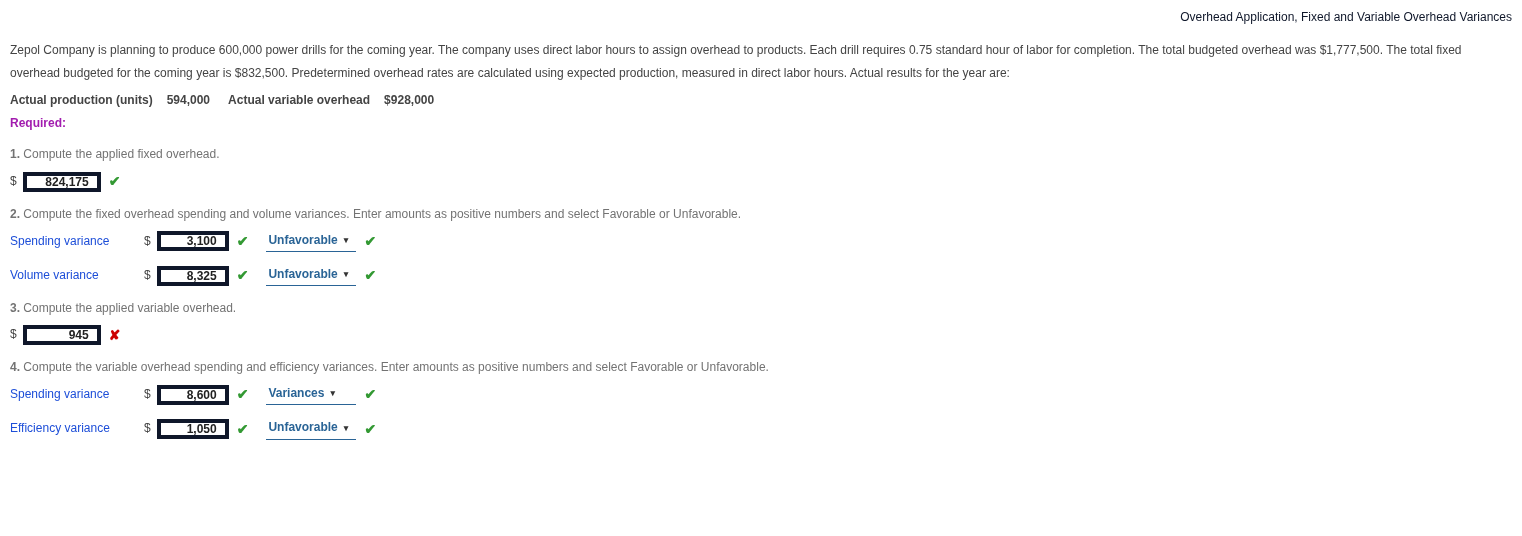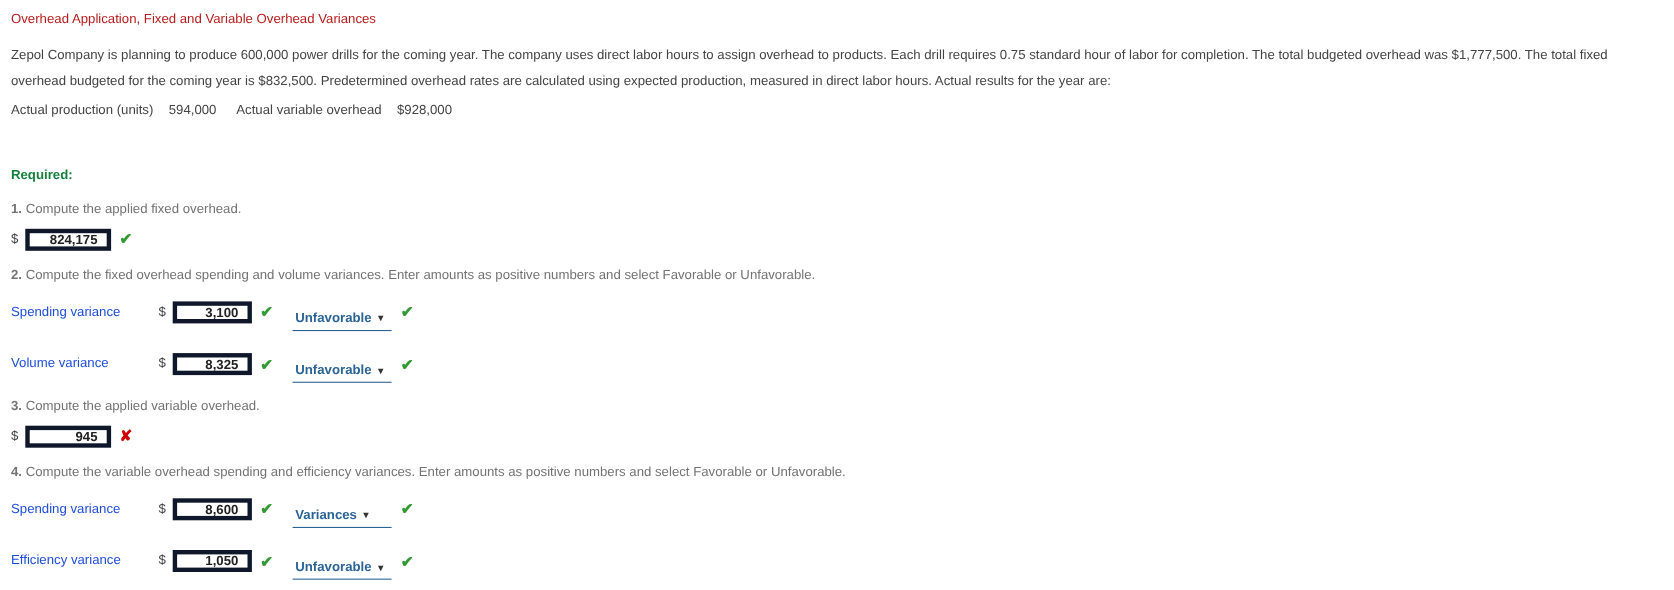--- a/index.html
+++ b/index.html
@@ -6,47 +6,48 @@
     font-family: Verdana, Geneva, sans-serif;
     font-size: 12px;
     color: #333;
     margin: 0;
     padding: 8px 10px;
     line-height: 1.6;
     width: 1522px;
     box-sizing: border-box;
   }
   .title {
-    color: #b91c1c;
+    color: #0f172a;
     font-size: 12px;
     margin-bottom: 12px;
+    text-align: right;
   }
   .intro {
     color: #444;
     margin-bottom: 2px;
     line-height: 1.9;
   }
   table.actuals {
     border-collapse: collapse;
     margin-bottom: 0;
+    font-weight: bold;
   }
   table.actuals td {
     padding: 4px 14px 4px 0;
     color: #444;
     white-space: nowrap;
   }
   table.actuals td.num {
     text-align: right;
     padding-right: 18px;
   }
   .required {
     font-weight: bold;
-    color: #15803d;
+    color: #a21caf;
     margin-bottom: 12px;
-    margin-top: 36px;
   }
   .qline {
     margin: 10px 0 6px 0;
     color: #737373;
   }
   .qline b { font-weight: bold; }
   .ans-row {
     display: flex;
     align-items: center;
     gap: 6px;
@@ -89,21 +90,20 @@
   .select-wrap {
     display: inline-flex;
     align-items: center;
     border-bottom: 1px solid #2a6496;
     color: #2a6496;
     font-weight: bold;
     padding: 0 2px 1px 2px;
     cursor: pointer;
     gap: 6px;
     min-width: 86px;
-    margin-top: 14px;
   }
   .select-wrap .caret {
     font-size: 9px;
     color: #333;
   }
 </style>
 </head>
 <body>
 
 <div class="title">Overhead Application, Fixed and Variable Overhead Variances</div>

